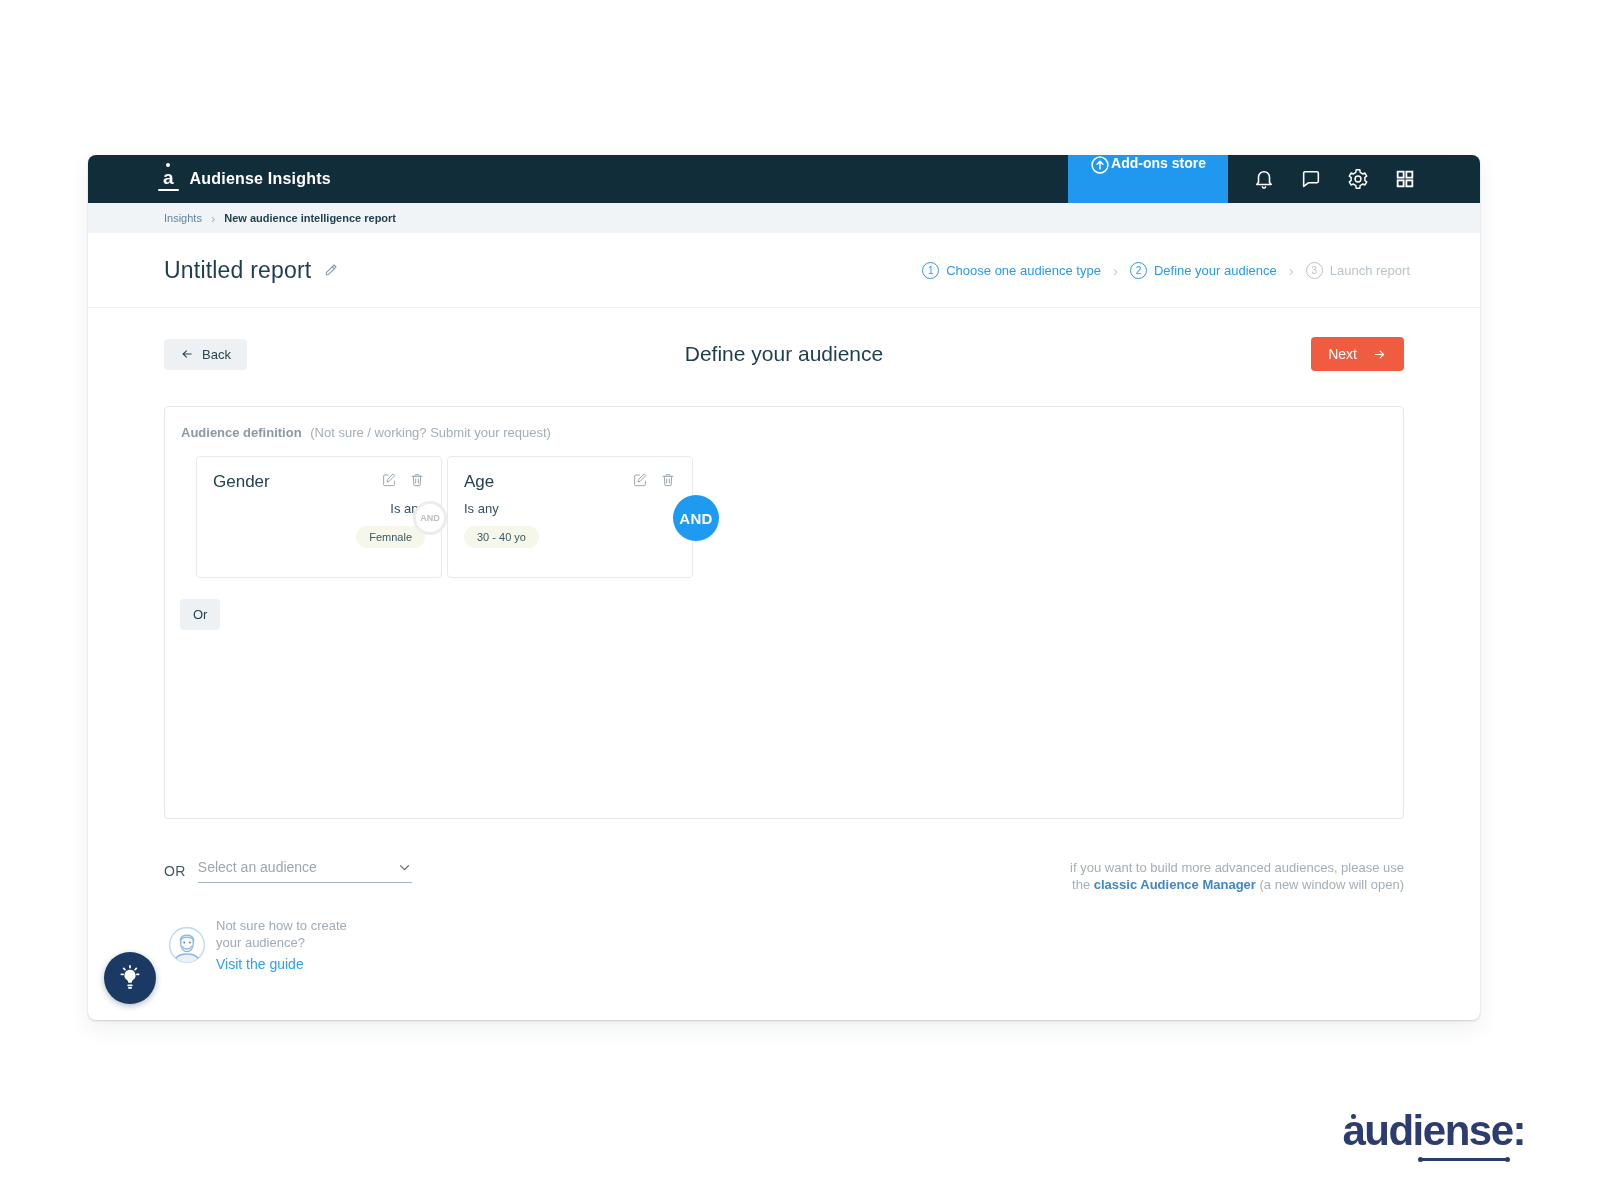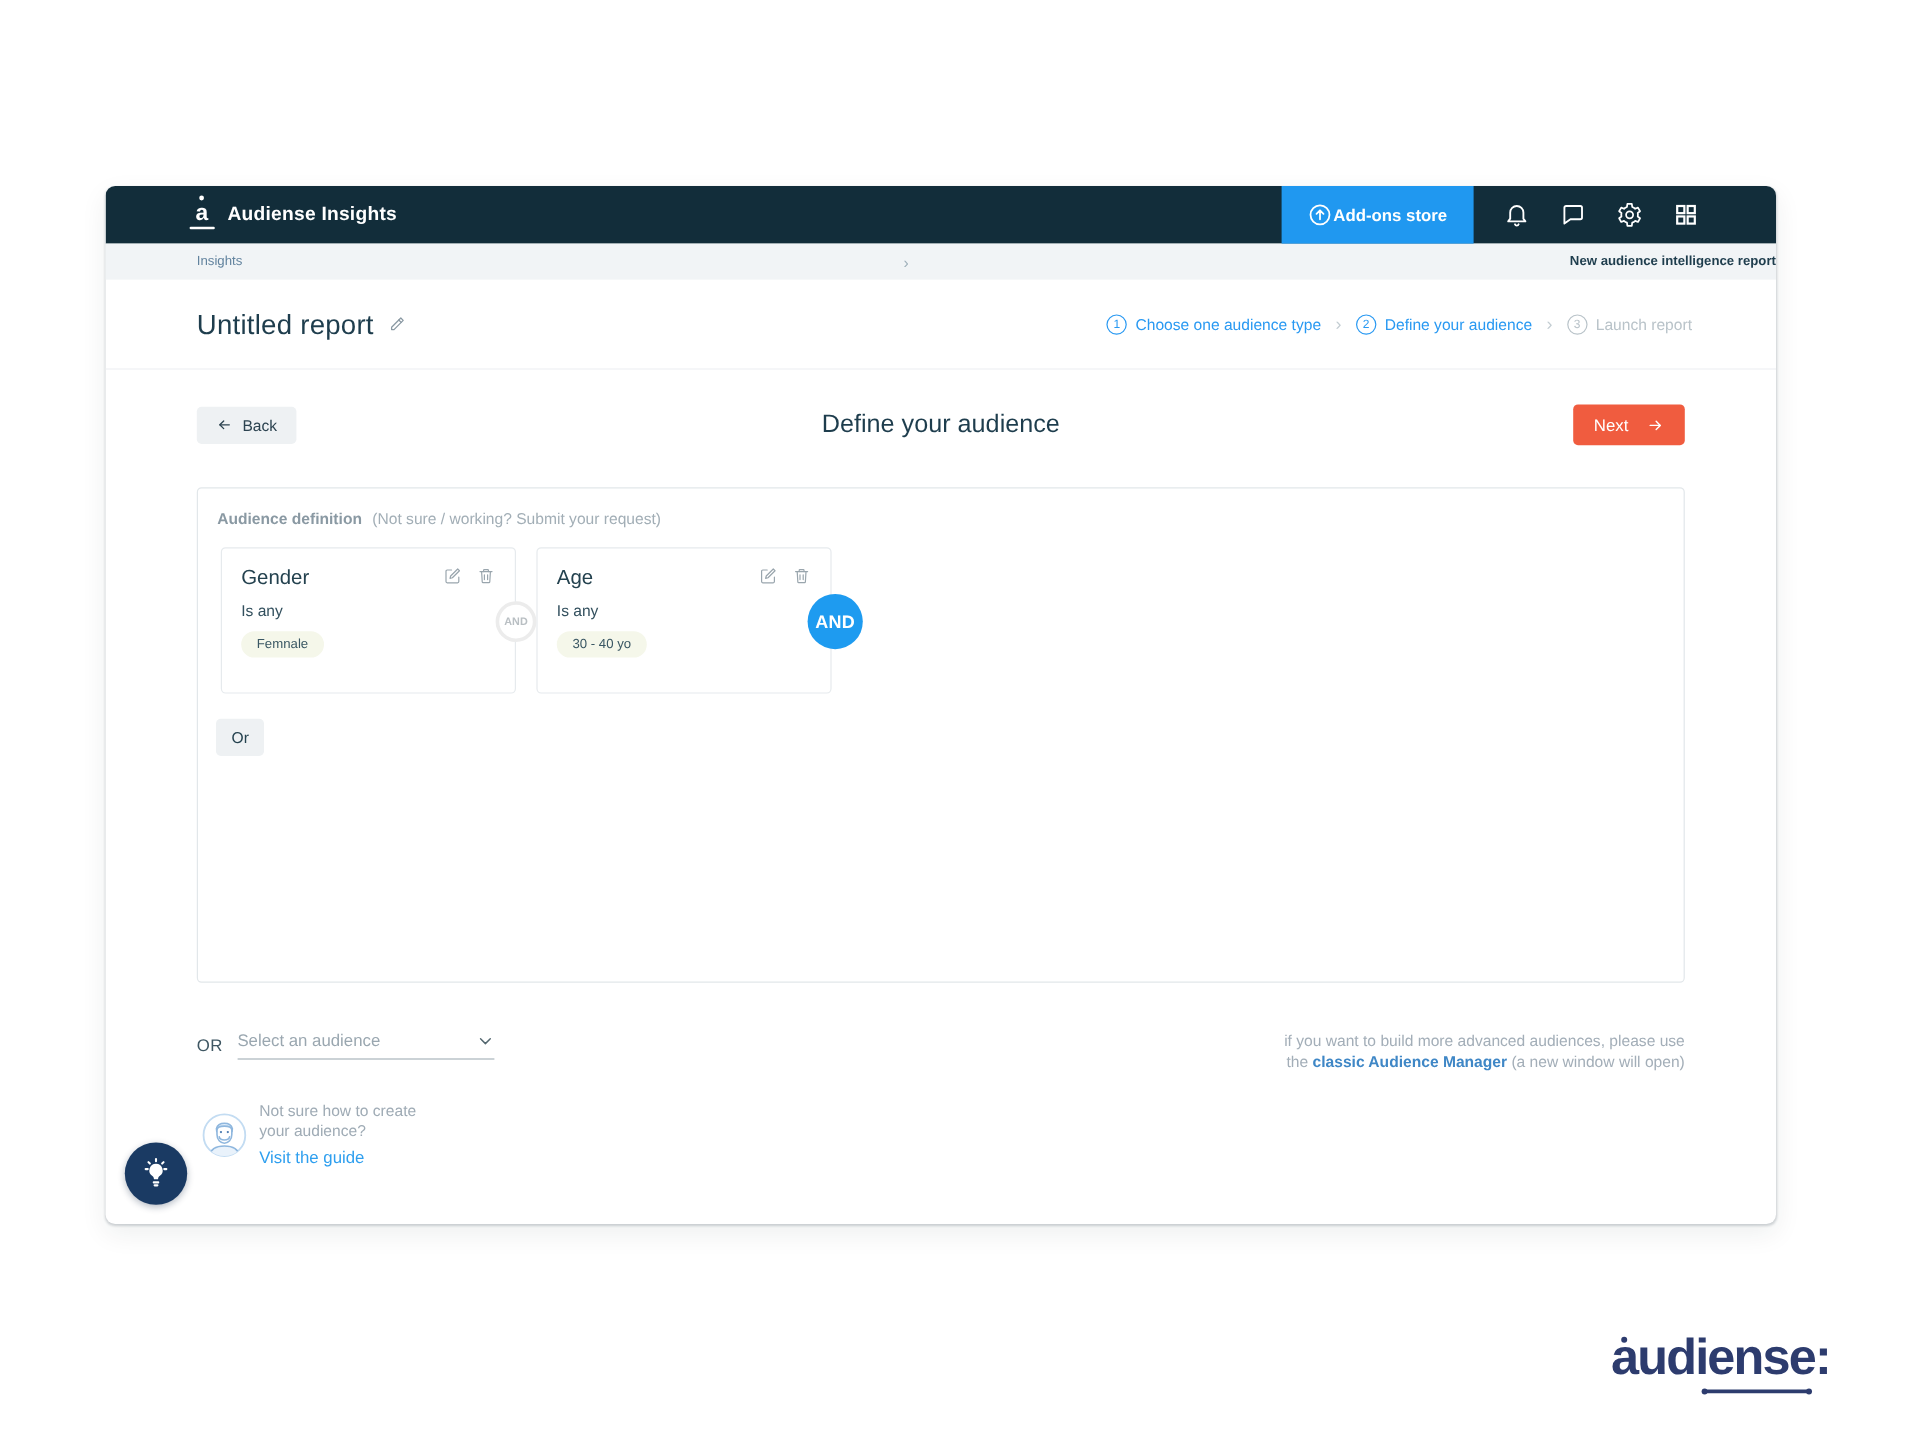--- a/index.html
+++ b/index.html
@@ -18,31 +18,31 @@
   .brand { display:flex; align-items:center; gap:13px; cursor:pointer; }
   .logo-mark { position:relative; font-size:19px; font-weight:bold; color:#fff;
     padding:0 3px 4px; line-height:1; }
   .logo-mark::before { content:""; position:absolute; top:-5px; left:50%;
     margin-left:-2px; width:4px; height:4px; border-radius:50%; background:#fff; }
   .logo-mark::after { content:""; position:absolute; left:-2px; right:-2px; bottom:0;
     height:2px; background:#fff; border-radius:2px; }
   .brand-name { font-size:16px; font-weight:bold; letter-spacing:.2px; }
   .nav-right { margin-left:auto; display:flex; align-items:center; height:100%; }
   .addons-btn { height:100%; background:#2098f0; color:#fff; border:none;
-    display:flex; align-items:center; gap:1px; padding:0 22px; cursor:pointer;
+    display:flex; gap:1px; padding:0 22px; cursor:pointer;
     font-size:14px; font-weight:bold; font-family:inherit; }
   .nav-icons { display:flex; align-items:center; gap:25px; margin-left:25px;
     padding-right:64px; }
   .nav-icon-btn { background:none; border:none; color:#fff; cursor:pointer;
     width:22px; height:22px; padding:0; display:flex; }
   .icon-svg { width:100%; height:100%; }
 
   
   .breadcrumb { height:30px; background:#f1f4f6; display:flex; align-items:center;
-    gap:9px; padding-left:76px; font-size:11px;justify-content:space-between; }
+    gap:9px; padding-left:76px; font-size:11px; }
   .crumb-link { color:#62839e; text-decoration:none; cursor:pointer; }
   .crumb-sep { color:#9fb0ba; font-size:13px; line-height:1; }
   .crumb-current { color:#1e3d4d; font-weight:bold; }
 
   
   .titlebar { height:75px; display:flex; align-items:center;
     padding:0 70px 0 76px; border-bottom:1px solid #eef1f4; }
   .page-title { font-size:23px; font-weight:normal; color:#1e3d4d; letter-spacing:.2px; }
   .title-edit { background:none; border:none; cursor:pointer; margin-left:12px;
     width:16px; height:16px; padding:0; color:#8b9aa4; display:flex; }
@@ -70,21 +70,21 @@
 
   
   .panel { margin:35px 76px 0; height:413px; border:1px solid #e2e7ea;
     border-radius:4px; position:relative; background:#fff; }
   .panel-head { padding:18px 16px 0; font-size:13px; }
   .panel-title { font-weight:bold; color:#8a99a3; }
   .panel-sub { color:#a2aeb6; margin-left:5px; }
   .cards-zone { position:relative; margin:16px 0 0 15px; height:122px; }
   .filter-card { position:absolute; top:0; width:246px; height:122px; background:#fff;
     border:1px solid #e6eaed; border-radius:4px; padding:15px 16px; }
-  .filter-card.card-0 { left:4px; }
+  .filter-card.card-0 { left:16px;text-align:right; }
   .filter-card.card-1 { left:267px; }
   .card-top { display:flex; align-items:flex-start; }
   .card-title { font-size:17px; color:#24424f; }
   .card-actions { margin-left:auto; display:flex; gap:12px; color:#99a5ad; }
   .card-action-btn { background:none; border:none; padding:0; cursor:pointer;
     width:16px; height:16px; color:#99a5ad; display:flex; }
   .card-op { font-size:13px; color:#33505e; margin-top:9px; }
   .tag-pill { display:inline-block; margin-top:10px; background:#f5f7ea;
     border-radius:11px; padding:5px 13px; font-size:11px; color:#3a5763; }
   .and-small { position:absolute; left:233px; top:45px; width:34px; height:34px;

